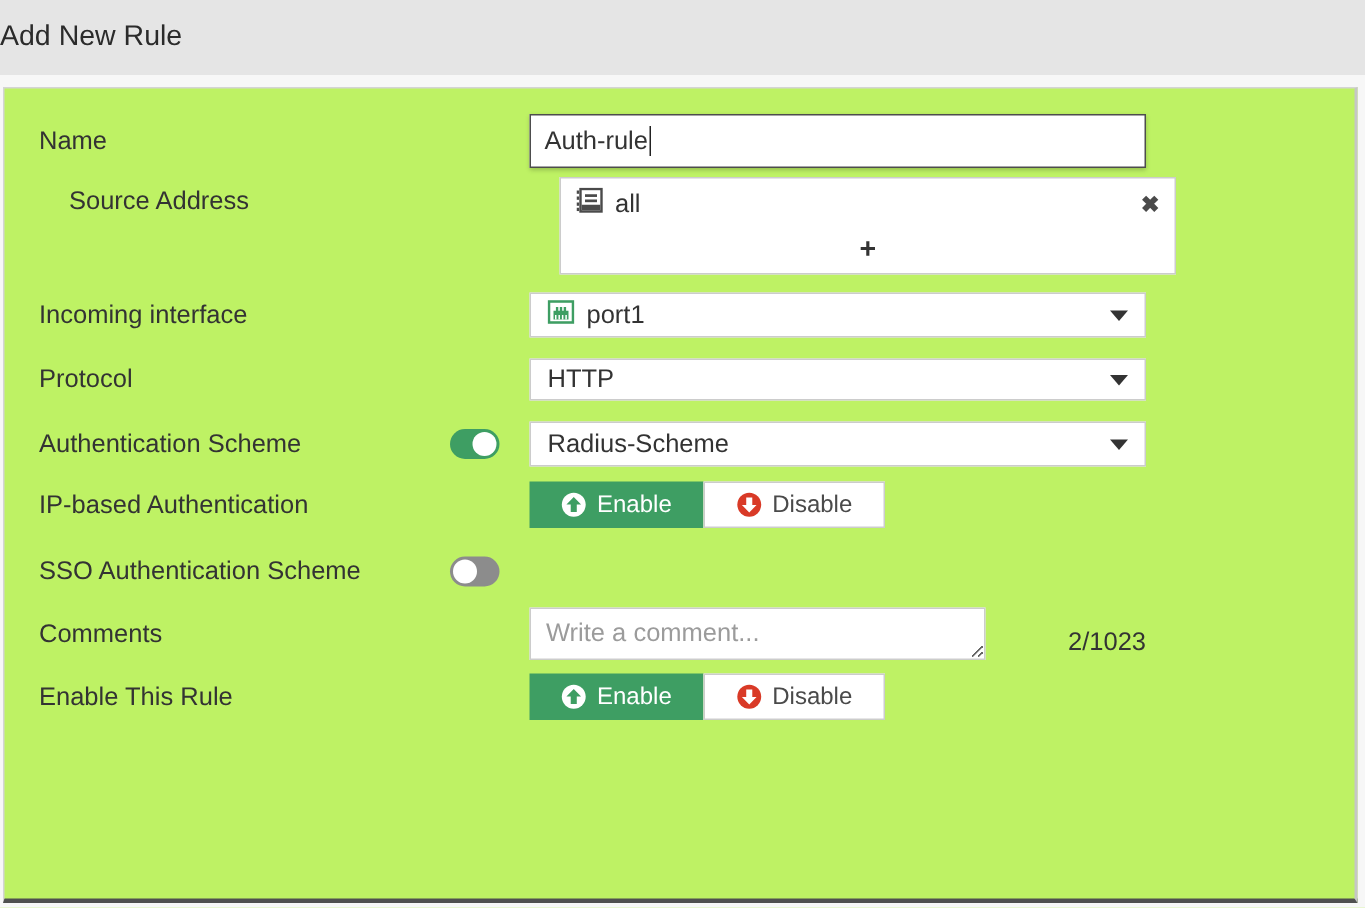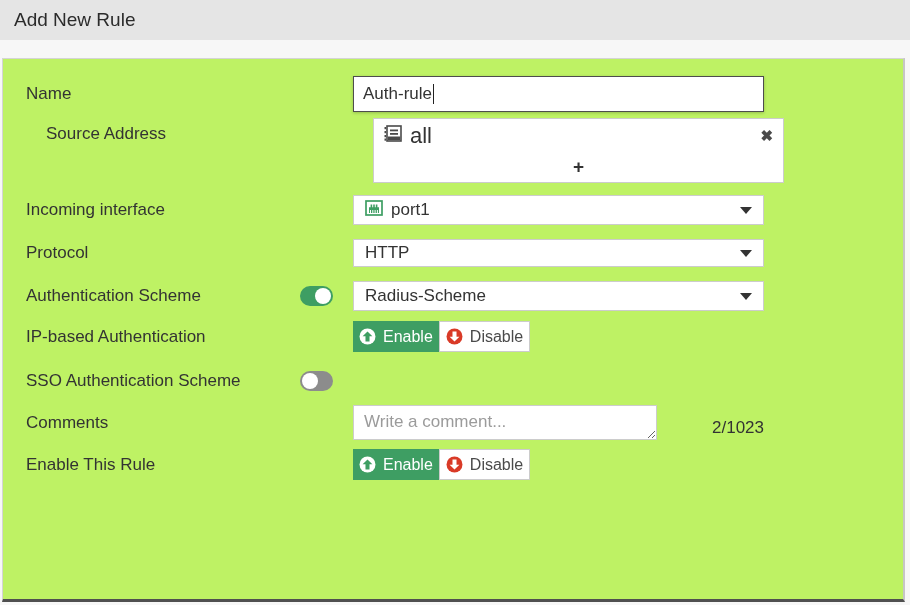--- a/index.html
+++ b/index.html
@@ -1,20 +1,20 @@
 <!DOCTYPE html>
 <html><head>
 <meta charset="utf-8">
 <style>
   * { margin:0; padding:0; box-sizing:border-box; }
   html,body { width:910px; height:605px; overflow:hidden;
     font-family:"Liberation Sans", sans-serif; background:#f7f7f7; }
 
-  .header { position:absolute; top:0; left:0; width:910px; height:40px;
-    background:#e5e5e5; display:flex; align-items:center; padding-left:14px;
+  .header { position:absolute; top:0; left:0; width:910px; height:50px;
+    background:#e5e5e5; display:flex; align-items:center; 
     font-size:19px; color:#2b2b2b; }
 
   .panel { position:absolute; left:2px; top:58px; width:903px; height:544px;
     background:#bef264; border:1px solid #d4d4d4; border-right:2px solid #c6c6c6;
     border-bottom:3px solid #4f4f4f; padding-top:17px; }
 
   .row { display:flex; padding-left:23px; align-items:center; }
   .row.top-align { align-items:flex-start; }
   .label-cell { width:327px; flex:none; display:flex; align-items:center;
     font-size:17px; color:#333; }
@@ -22,21 +22,21 @@
 
   
   .text-input { width:411px; height:36px; border:1px solid #4d4d4d;
     background:#fff; box-shadow:0 1px 3px rgba(0,0,0,0.22);
     display:flex; align-items:center; padding:0 9px; font-size:17px; color:#333; }
   .caret { display:inline-block; width:1px; height:20px; background:#222; margin-left:1px; }
 
   
   .multi-box { width:411px; border:1px solid #ccc; background:#fff; margin-top:6px; }
   .entry-row { display:flex; align-items:center; height:33px; padding:0 10px; }
-  .entry-name { font-size:22px; color:#333; margin-left:8px; flex:1; }
+  .entry-name { font-size:17px; color:#333; margin-left:8px; flex:1; }
   .remove-x { font-size:15px; font-weight:bold; color:#4a4a4a; cursor:pointer; }
   .add-row { height:30px; display:flex; align-items:center; justify-content:center;
     font-size:19px; font-weight:bold; color:#333; cursor:pointer; }
 
   
   .dropdown { width:411px; height:30px; border:1px solid #ccc; background:#fff;
     display:flex; align-items:center; padding:0 11px; font-size:17px; color:#333; }
   .dropdown .dd-text { flex:1; margin-left:0; }
   .dropdown .with-icon { margin-left:8px; flex:1; }
   .chevron { width:0; height:0; border-left:6px solid transparent;
@@ -48,21 +48,21 @@
   .toggle.on { background:#3e9e63; }
   .toggle.off { background:#8c8c8c; }
   .toggle .knob { position:absolute; top:2px; width:16px; height:16px;
     border-radius:50%; background:#fff; }
   .toggle.on .knob { right:2px; }
   .toggle.off .knob { left:2px; }
   .label-toggle { margin-left:auto; margin-right:20px; }
 
   
   .seg { display:inline-flex; height:31px; }
-  .seg-btn { display:inline-flex; align-items:center; padding:0 6px;
+  .seg-btn { display:inline-flex; align-items:center; padding:0 21px;
     font-size:16px; cursor:pointer; }
   .seg-btn svg { margin-right:7px; }
   .seg-btn.enable { background:#3e9e63; color:#fff; }
   .seg-btn.disable { background:#fff; color:#4a4a4a; border:1px solid #ccc; }
 
   
   .comments-wrap { display:flex; align-items:flex-end;gap:48px; }
   textarea.comments { width:331px; height:35px; border:1px solid #ccc;
     font-family:"Liberation Sans", sans-serif; font-size:17px; color:#333;
     padding:6px 10px; resize:both; outline:none; }

